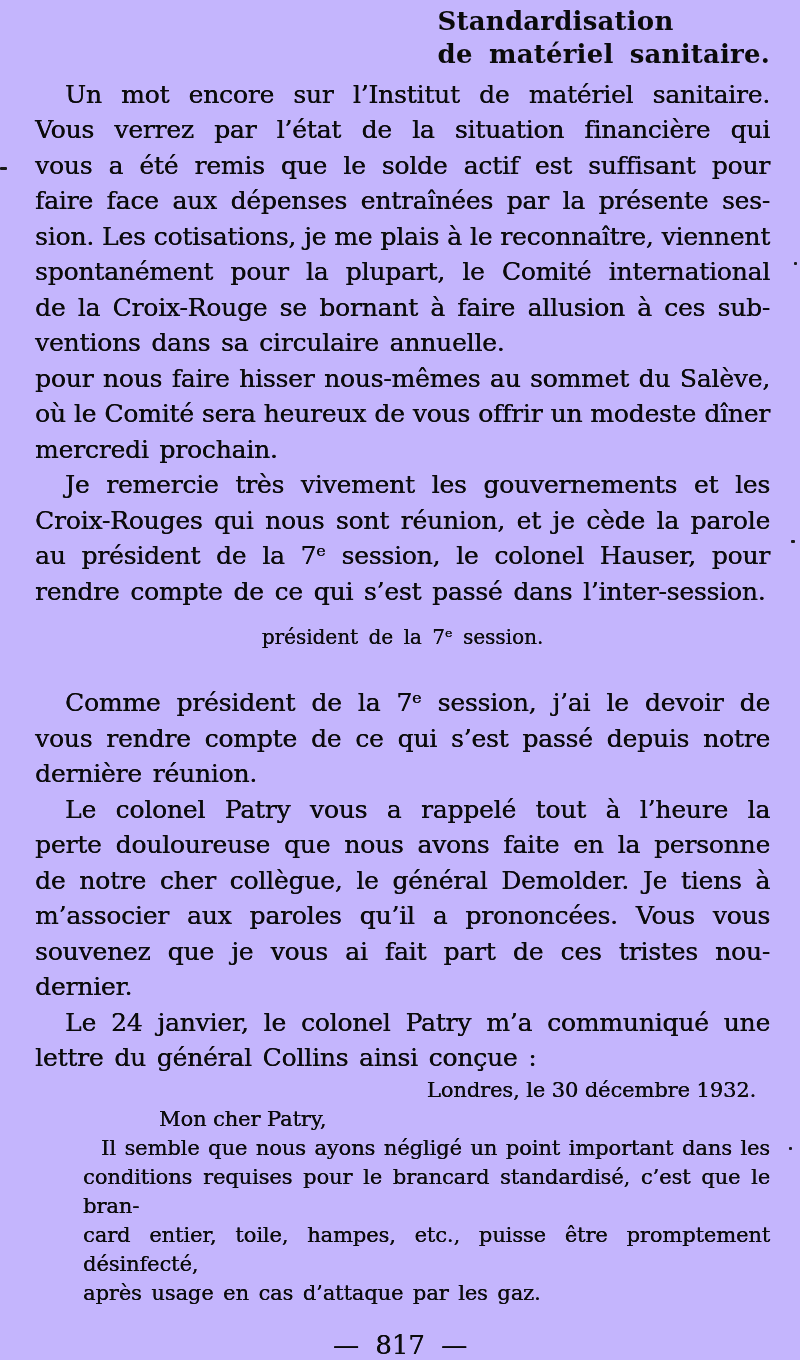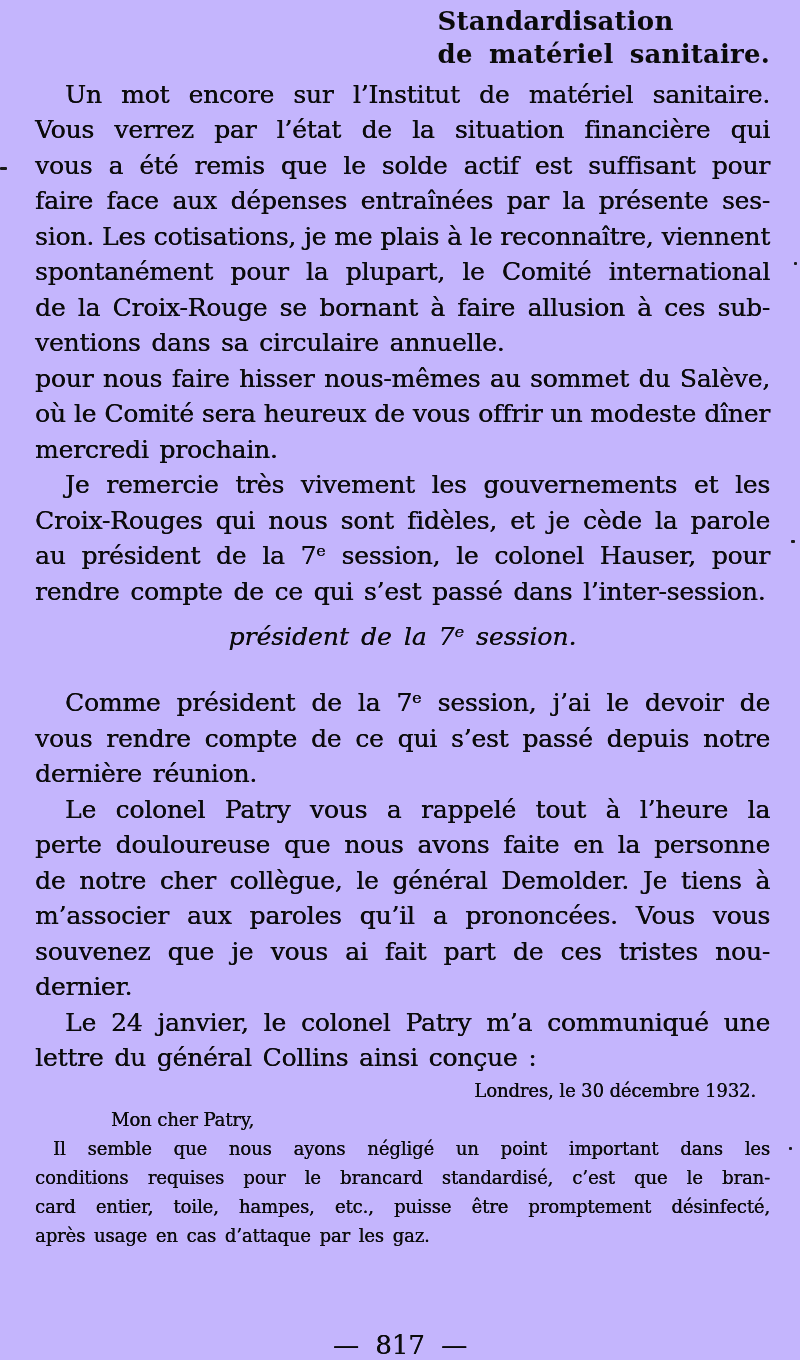--- a/index.html
+++ b/index.html
@@ -41,32 +41,33 @@
   .line.last { text-align-last: left; word-spacing: 3px; }
   .para.indent .line.first { text-indent: 30px; }
 
   
   .section-heading { margin-top: 14px; text-align: center; }
   .section-title {
     font-size: 26px; font-weight: bold; line-height: 30px;
     word-spacing: 4px; text-shadow: 0.3px 0 0 currentColor;
   }
   .section-subtitle {
-    font-size: 25px; font-style: italic; line-height: 28px;
+    font-size: 20px; line-height: 28px;
     word-spacing: 4px; text-shadow: 0.2px 0 0 currentColor;
   }
 
   .speech { margin-top: 34px; }
 
   
   .letter {
-    font-size: 18px;
+    font-size: 21px;
     line-height: 29px;
     letter-spacing: -0.1px;
     text-shadow: 0.3px 0 0 currentColor;
+    margin-left: 48px;
   }
   .letter .dateline { text-align: right; padding-right: 14px; }
   .letter .salutation { padding-left: 76px; }
   .letter .para.letter-indent .line.first { text-indent: 18px; }
 
   
   .page-number {
     position: absolute;
     left: 0; right: 0; bottom: 2px;
     text-align: center;
@@ -106,21 +107,21 @@
         <div class="line">de la Croix-Rouge se bornant à faire allusion à ces sub-</div>
         <div class="line last">ventions dans sa circulaire annuelle.</div>
       </div>
     <div class="para no-indent">
         <div class="line first">pour nous faire hisser nous-mêmes au sommet du Salève,</div>
         <div class="line">où le Comité sera heureux de vous offrir un modeste dîner</div>
         <div class="line last">mercredi prochain.</div>
       </div>
     <div class="para indent">
         <div class="line first">Je remercie très vivement les gouvernements et les</div>
-        <div class="line">Croix-Rouges qui nous sont fidèles, et je cède la parole</div>
+        <div class="line">Croix-Rouges qui nous sont réunion, et je cède la parole</div>
         <div class="line">au président de la 7ᵉ session, le colonel Hauser, pour</div>
         <div class="line last">rendre compte de ce qui s’est passé dans l’inter-session.</div>
       </div>
   </div>
 
   <div class="section-heading">
     <div class="section-subtitle">président de la 7ᵉ session.</div>
   </div>
 
   <div class="bodytext speech">

